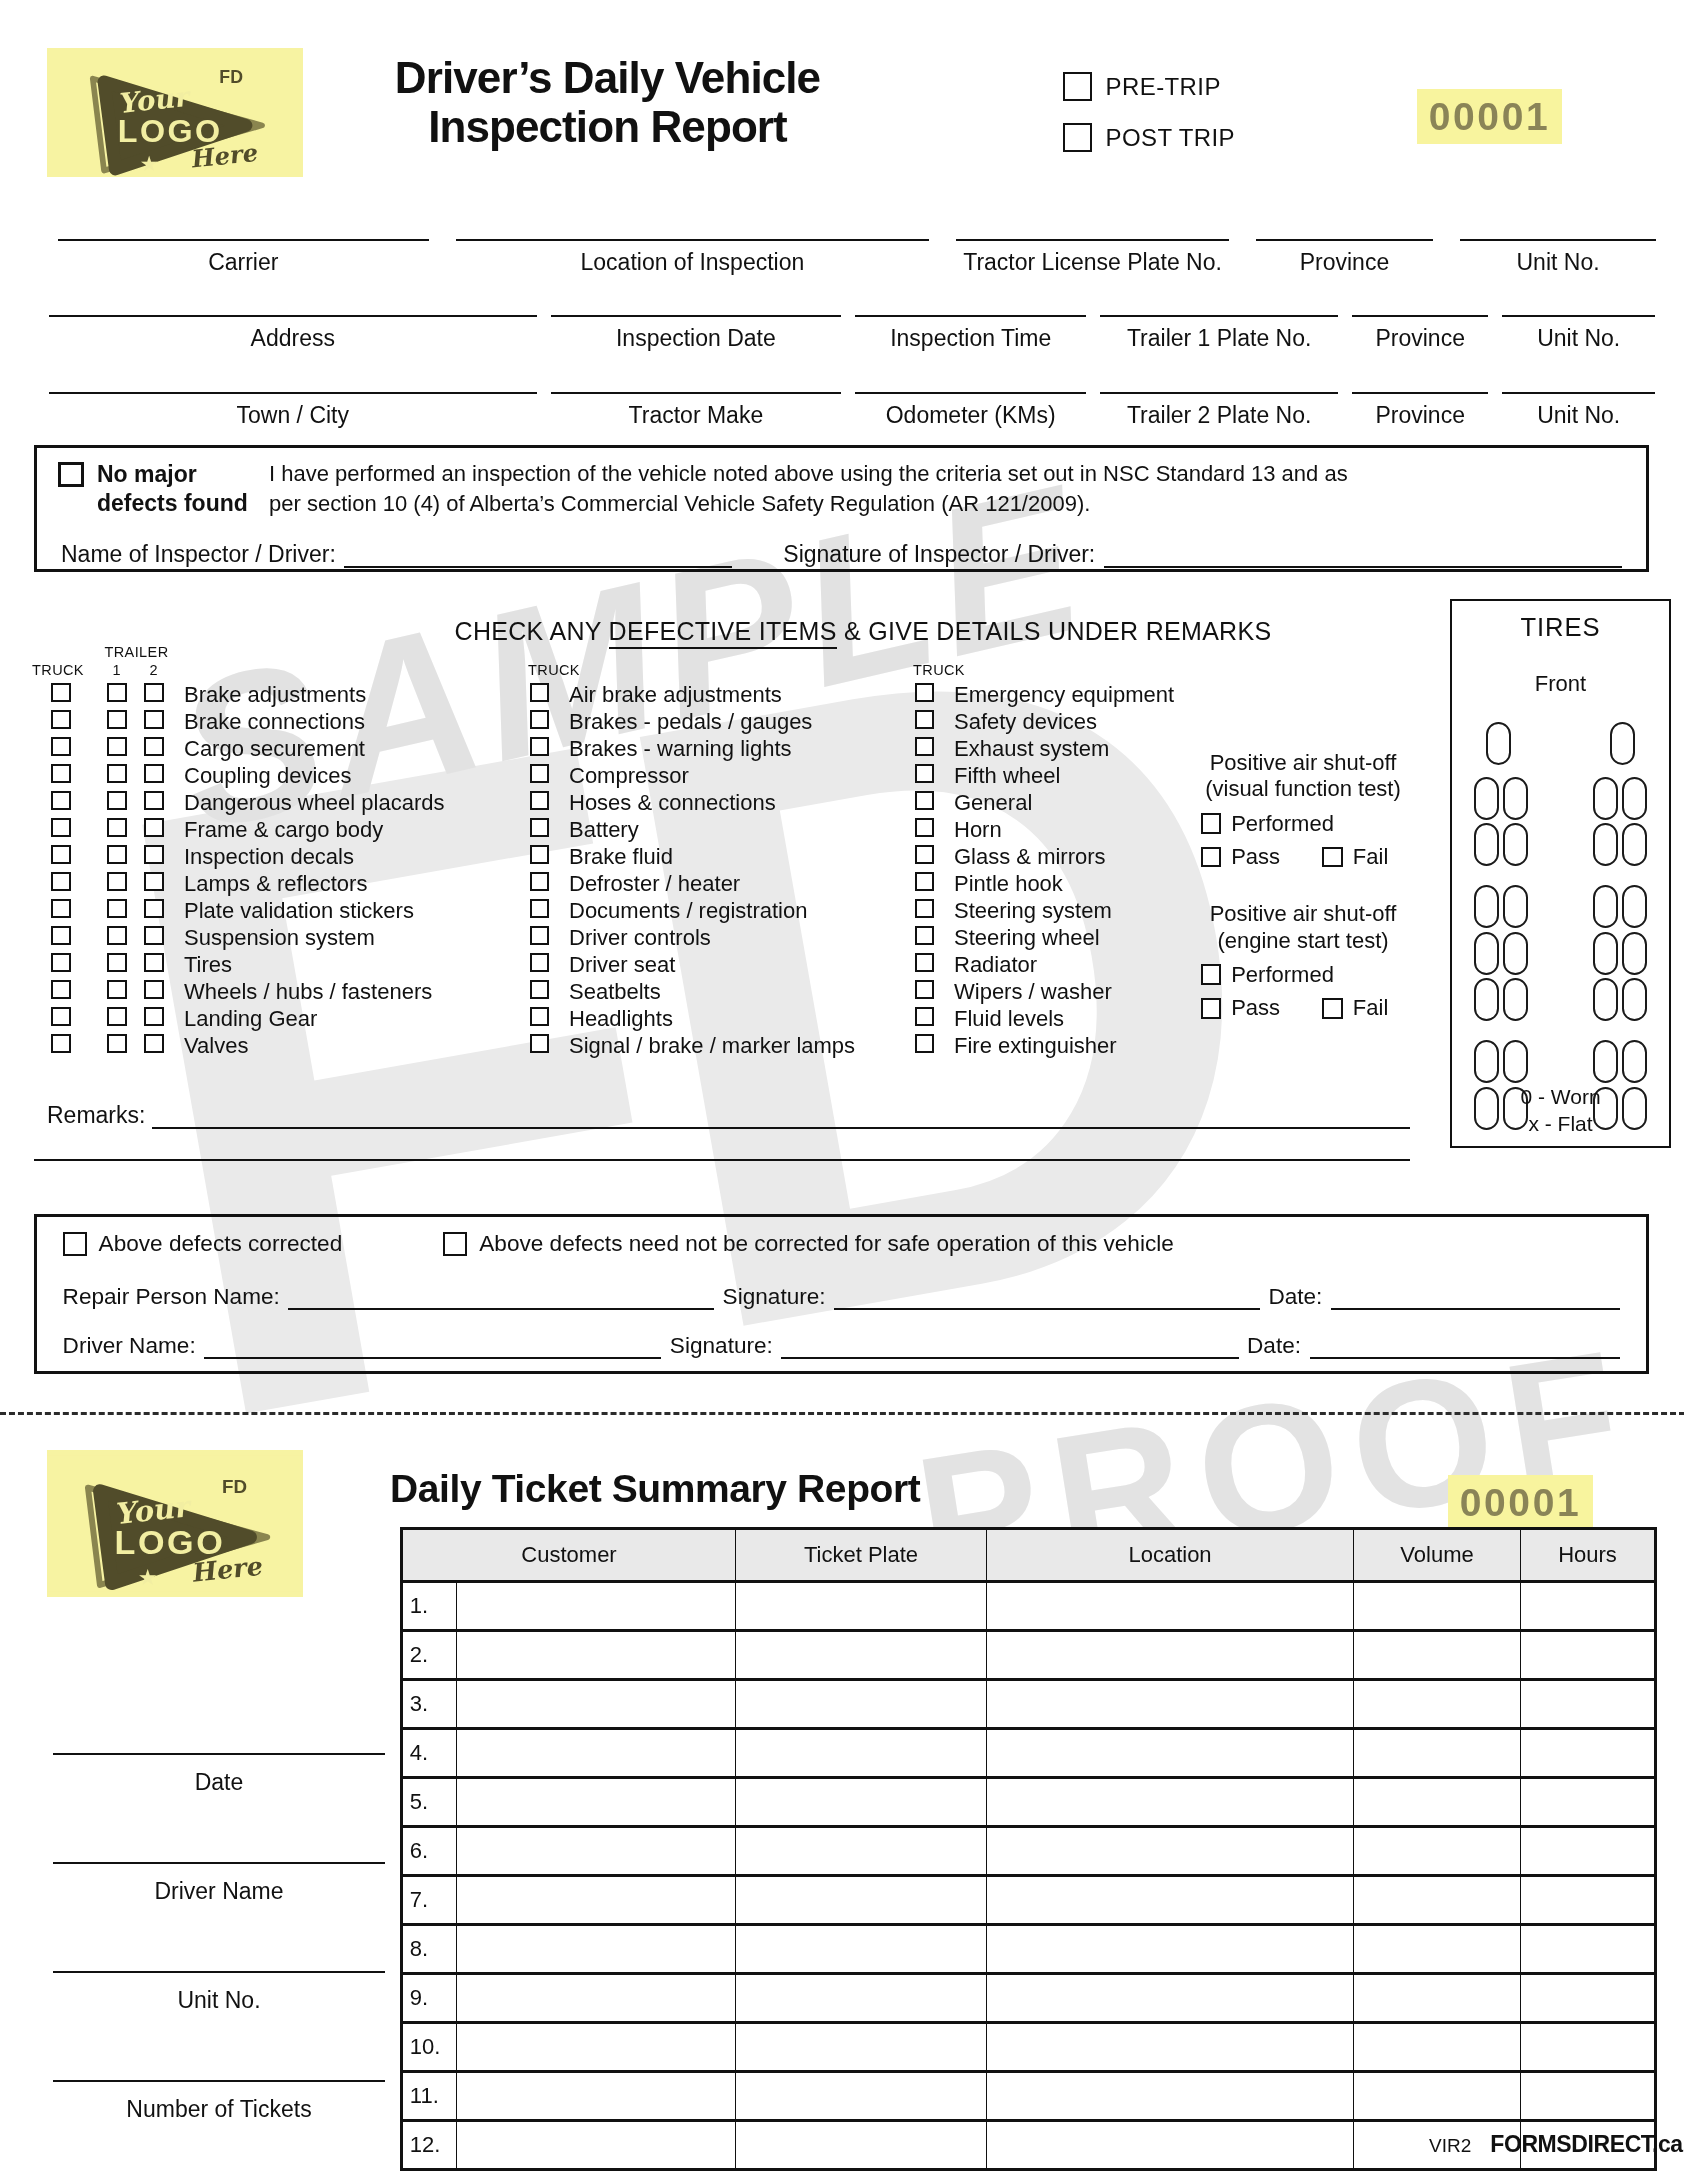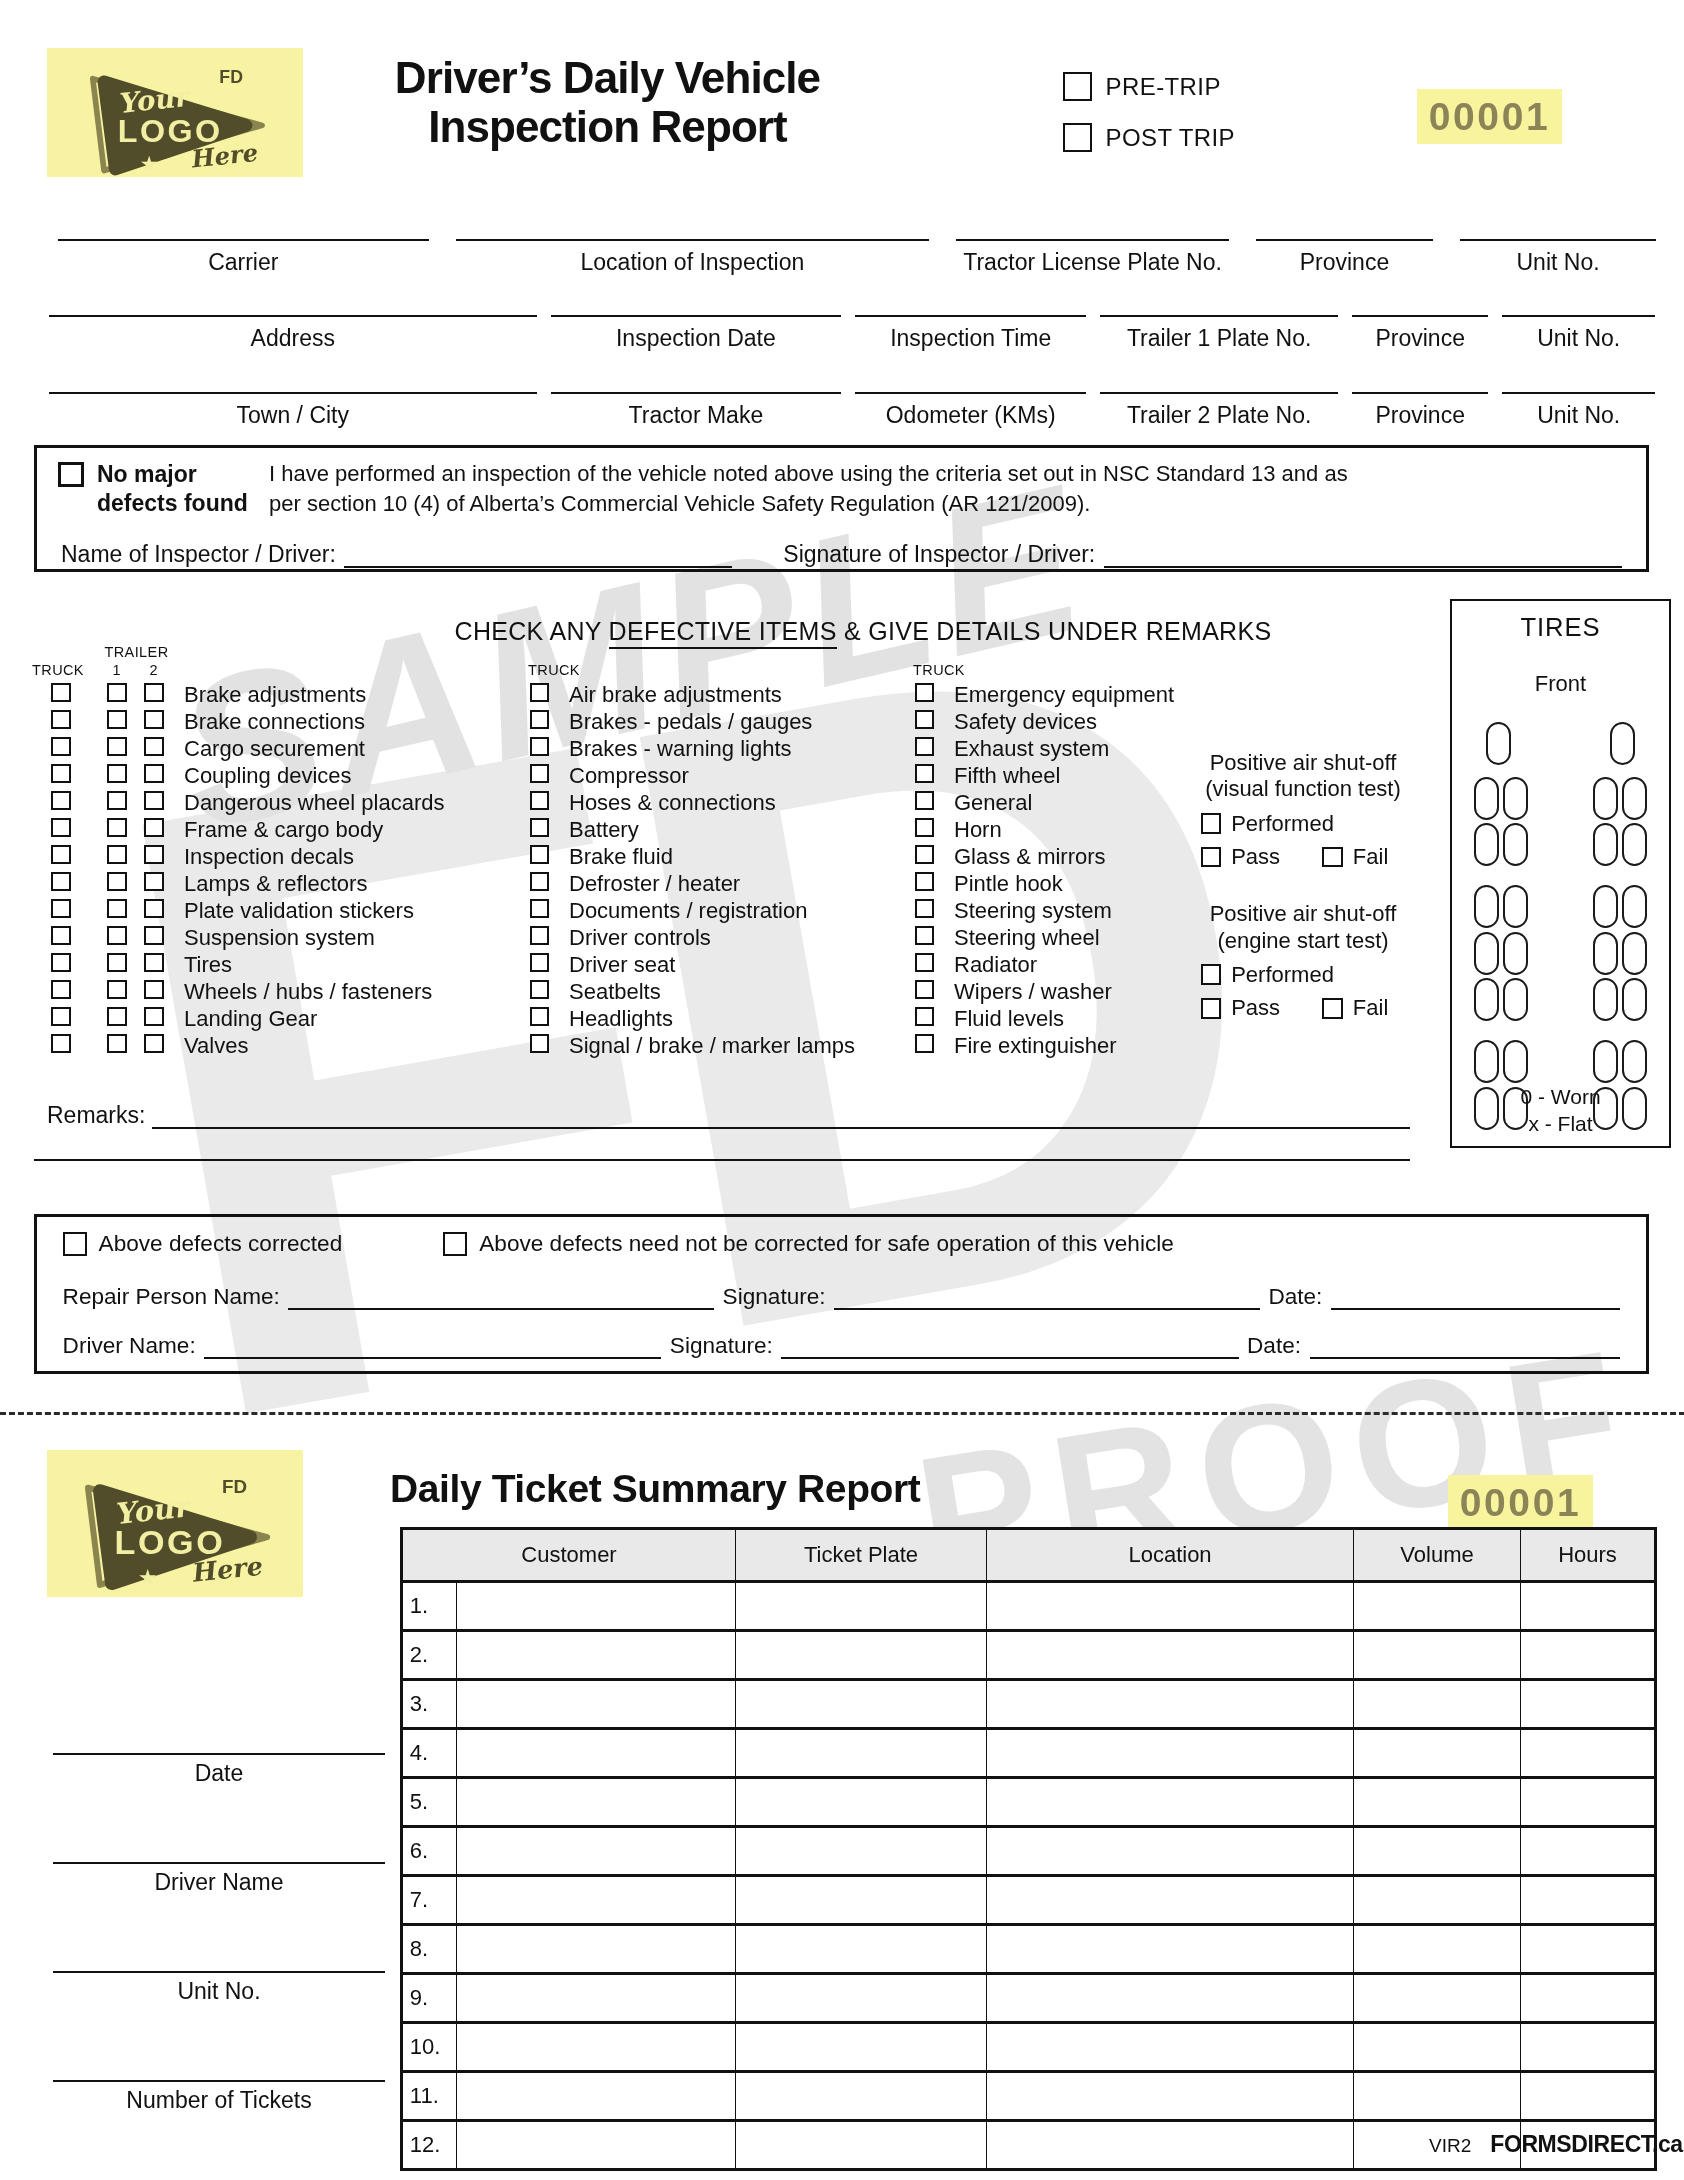--- a/index.html
+++ b/index.html
@@ -91,21 +91,21 @@
   .corr .crow1 .cb{width:24px;height:24px;border-width:2.6px;}
   .corr .crow1 .l1{margin-left:12px;}
   .corr .crow1 .cbx2{margin-left:101px;}
   .corr .crow1 .l2{margin-left:12px;}
   .corr .cline{position:absolute;left:25.6px;right:25.6px;display:flex;align-items:flex-end;gap:8.5px;font-size:22.6px;}
   .corr .c2{top:65px}.corr .c3{top:114px}
   .corr .u-a{flex-grow:2.5}.corr .u-b{flex-grow:2.5}.corr .u-c{flex-grow:1.7}
   .dash{left:0;top:1412px;width:1685px;border-top:3.4px dashed #2b2b2b;}
   
   .title2{left:390px;top:1467px;font-size:39px;font-weight:bold;letter-spacing:-0.4px;}
-  .lfield{left:53px;width:332px;border-top:2.1px solid #111;text-align:center;font-size:23px;padding-top:5px;}
+  .lfield{left:53px;width:332px;border-top:2.1px solid #111;text-align:center;font-size:23px;padding-top:14px;}
   .ticket{left:400px;top:1527px;border-collapse:collapse;table-layout:fixed;width:1254px;border:3.4px solid #111;}
   .ticket th{background:#e9e9e9;font-weight:normal;font-size:22px;height:48px;border:1.7px solid #111;
              border-bottom:3px solid #111;border-top:3.4px solid #111;}
   .ticket td{height:44px;border:1.7px solid #111;border-top:3px solid #111;}
   .ticket td.num{font-size:22px;padding-left:6.8px;}
   .footer{left:1429px;top:2131px;display:flex;align-items:baseline;gap:19px;}
   .footer .code{font-size:19px;}
   .footer .brand{font-size:23px;font-weight:bold;letter-spacing:-0.4px;}
 </style>
 </head>

